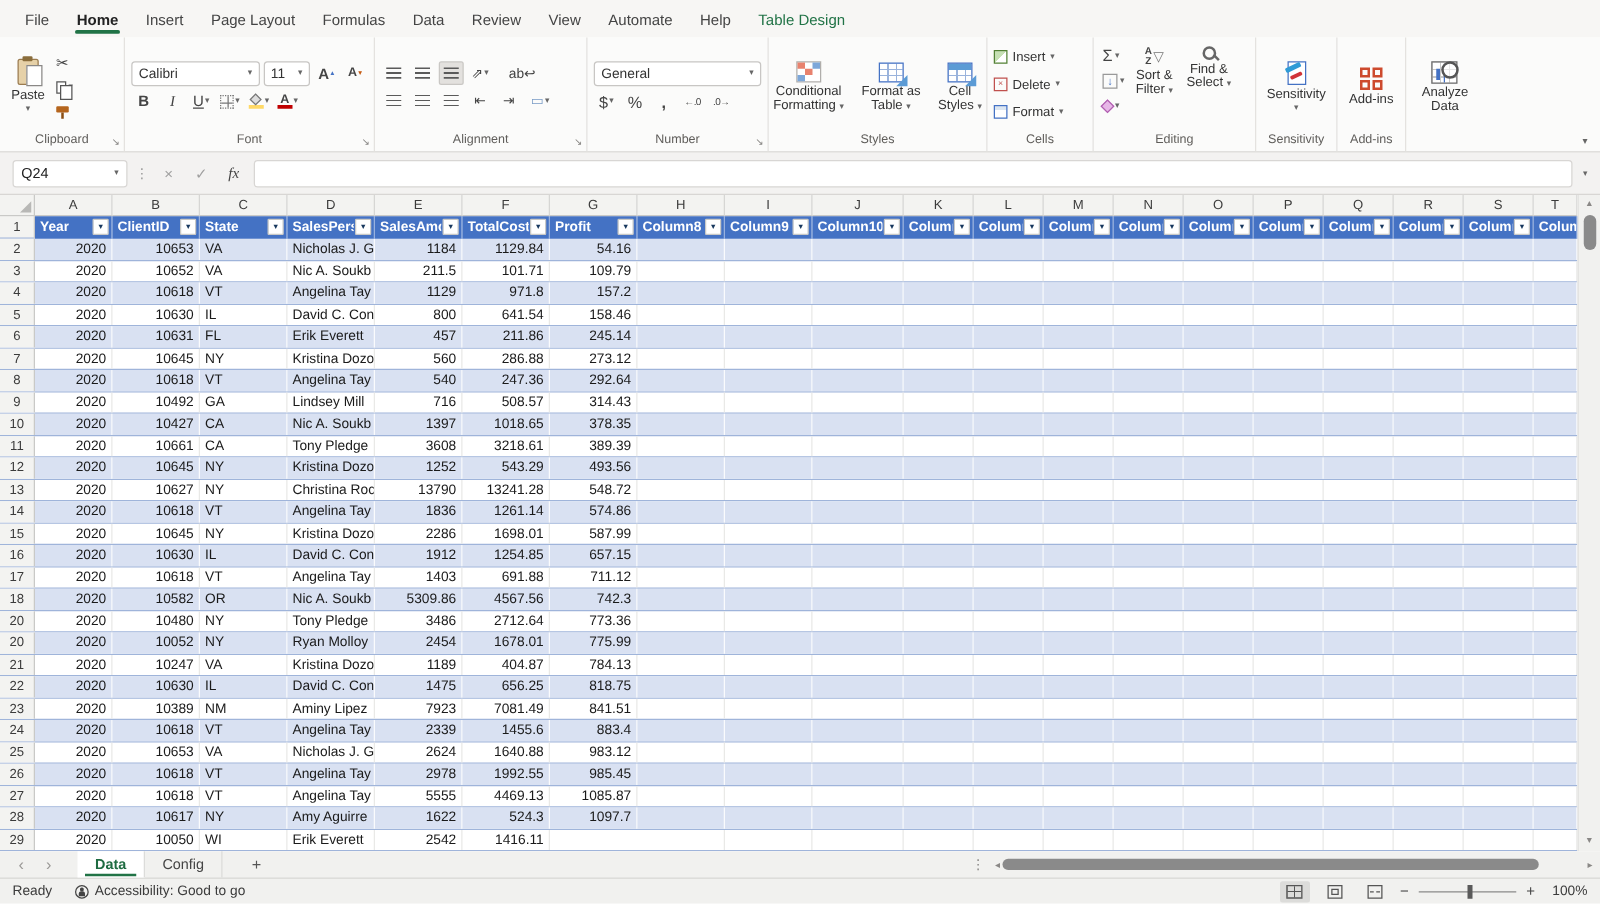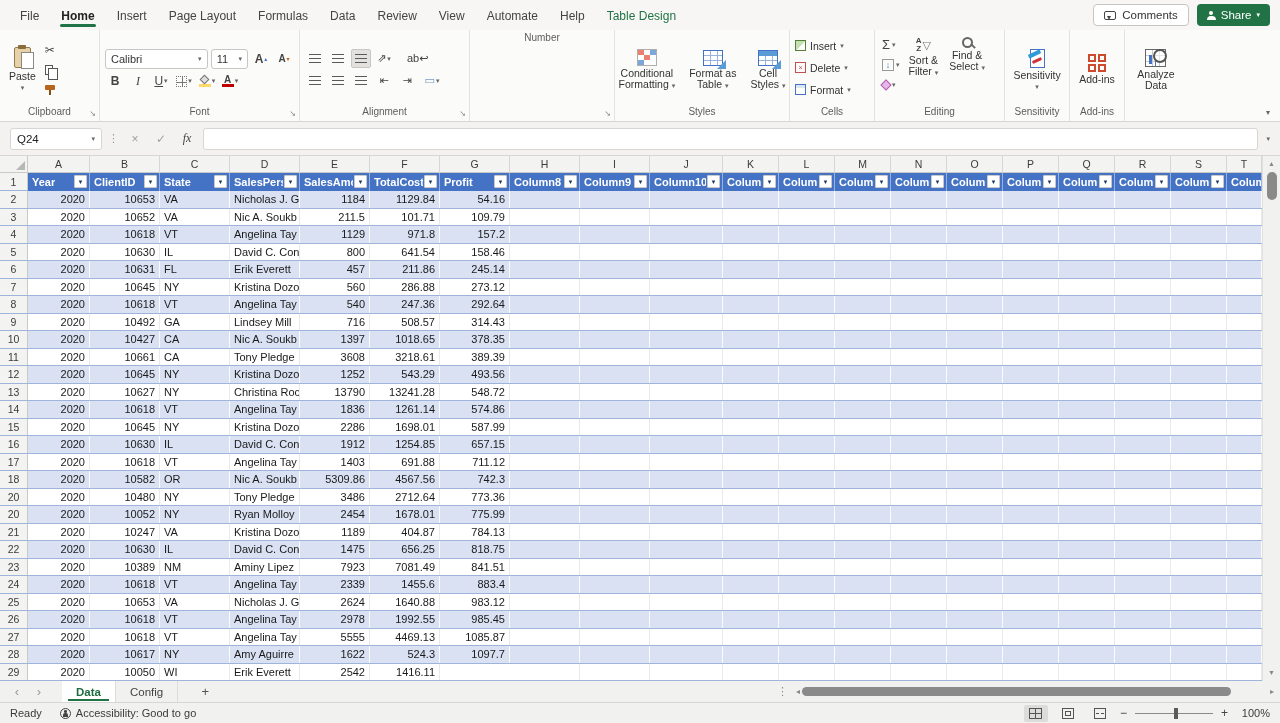--- a/index.html
+++ b/index.html
@@ -184,31 +184,20 @@
         <div class="mtab">Insert</div>
         <div class="mtab">Page Layout</div>
         <div class="mtab">Formulas</div>
         <div class="mtab">Data</div>
         <div class="mtab">Review</div>
         <div class="mtab">View</div>
         <div class="mtab">Automate</div>
         <div class="mtab">Help</div>
         <div class="mtab ctx">Table Design</div>
       </div>
-    <div class="mright">
-      <button class="btn-comments">
-        <span class="i-comment"></span>
-        <span>Comments</span>
-      </button>
-      <button class="btn-share">
-        <span class="i-share"></span>
-        <span>Share</span>
-        <span class="dd">▾</span>
-      </button>
-    </div>
   </div>
 
   <div class="ribbon">
 
     <div class="rgroup" style="width:100px">
       <div class="rg-content">
         <div class="bigbtn">
           <span class="i-paste"></span>
           <span>Paste</span>
           <span class="dd">▾</span>
@@ -329,20 +318,46 @@
                 <span class="dd">▾</span>
               </span>
           </div>
         </div>
       </div>
       <div class="rg-label">Alignment</div>
       <span class="launcher">↘</span>
     </div>
 
     <div class="rgroup" style="width:145px">
+      <div class="rg-content">
+        <div class="fcol">
+          <div class="sel-box" style="width:100%">
+              <span class="txt">General</span>
+              <span class="dd">▾</span>
+            </div>
+          <div class="frow">
+            <span class="tool">
+                <span class="bigsym">$</span>
+                <span class="dd">▾</span>
+              </span>
+            <span class="tool">
+                <span class="bigsym">%</span>
+              </span>
+            <span class="tool">
+                <span class="bigsym" style="font-weight:bold">,</span>
+              </span>
+            <span class="tool">
+                <span class="num2">←.0</span>
+              </span>
+            <span class="tool">
+                <span class="num2">.0→</span>
+              </span>
+          </div>
+        </div>
+      </div>
       <div class="rg-label">Number</div>
       <span class="launcher">↘</span>
     </div>
 
     <div class="rgroup" style="width:175px">
       <div class="rg-content" style="justify-content:center;gap:6px">
         <div class="bigbtn">
           <span class="i-cf">
               <i style="background:#e8826e"></i>
               <i></i>

